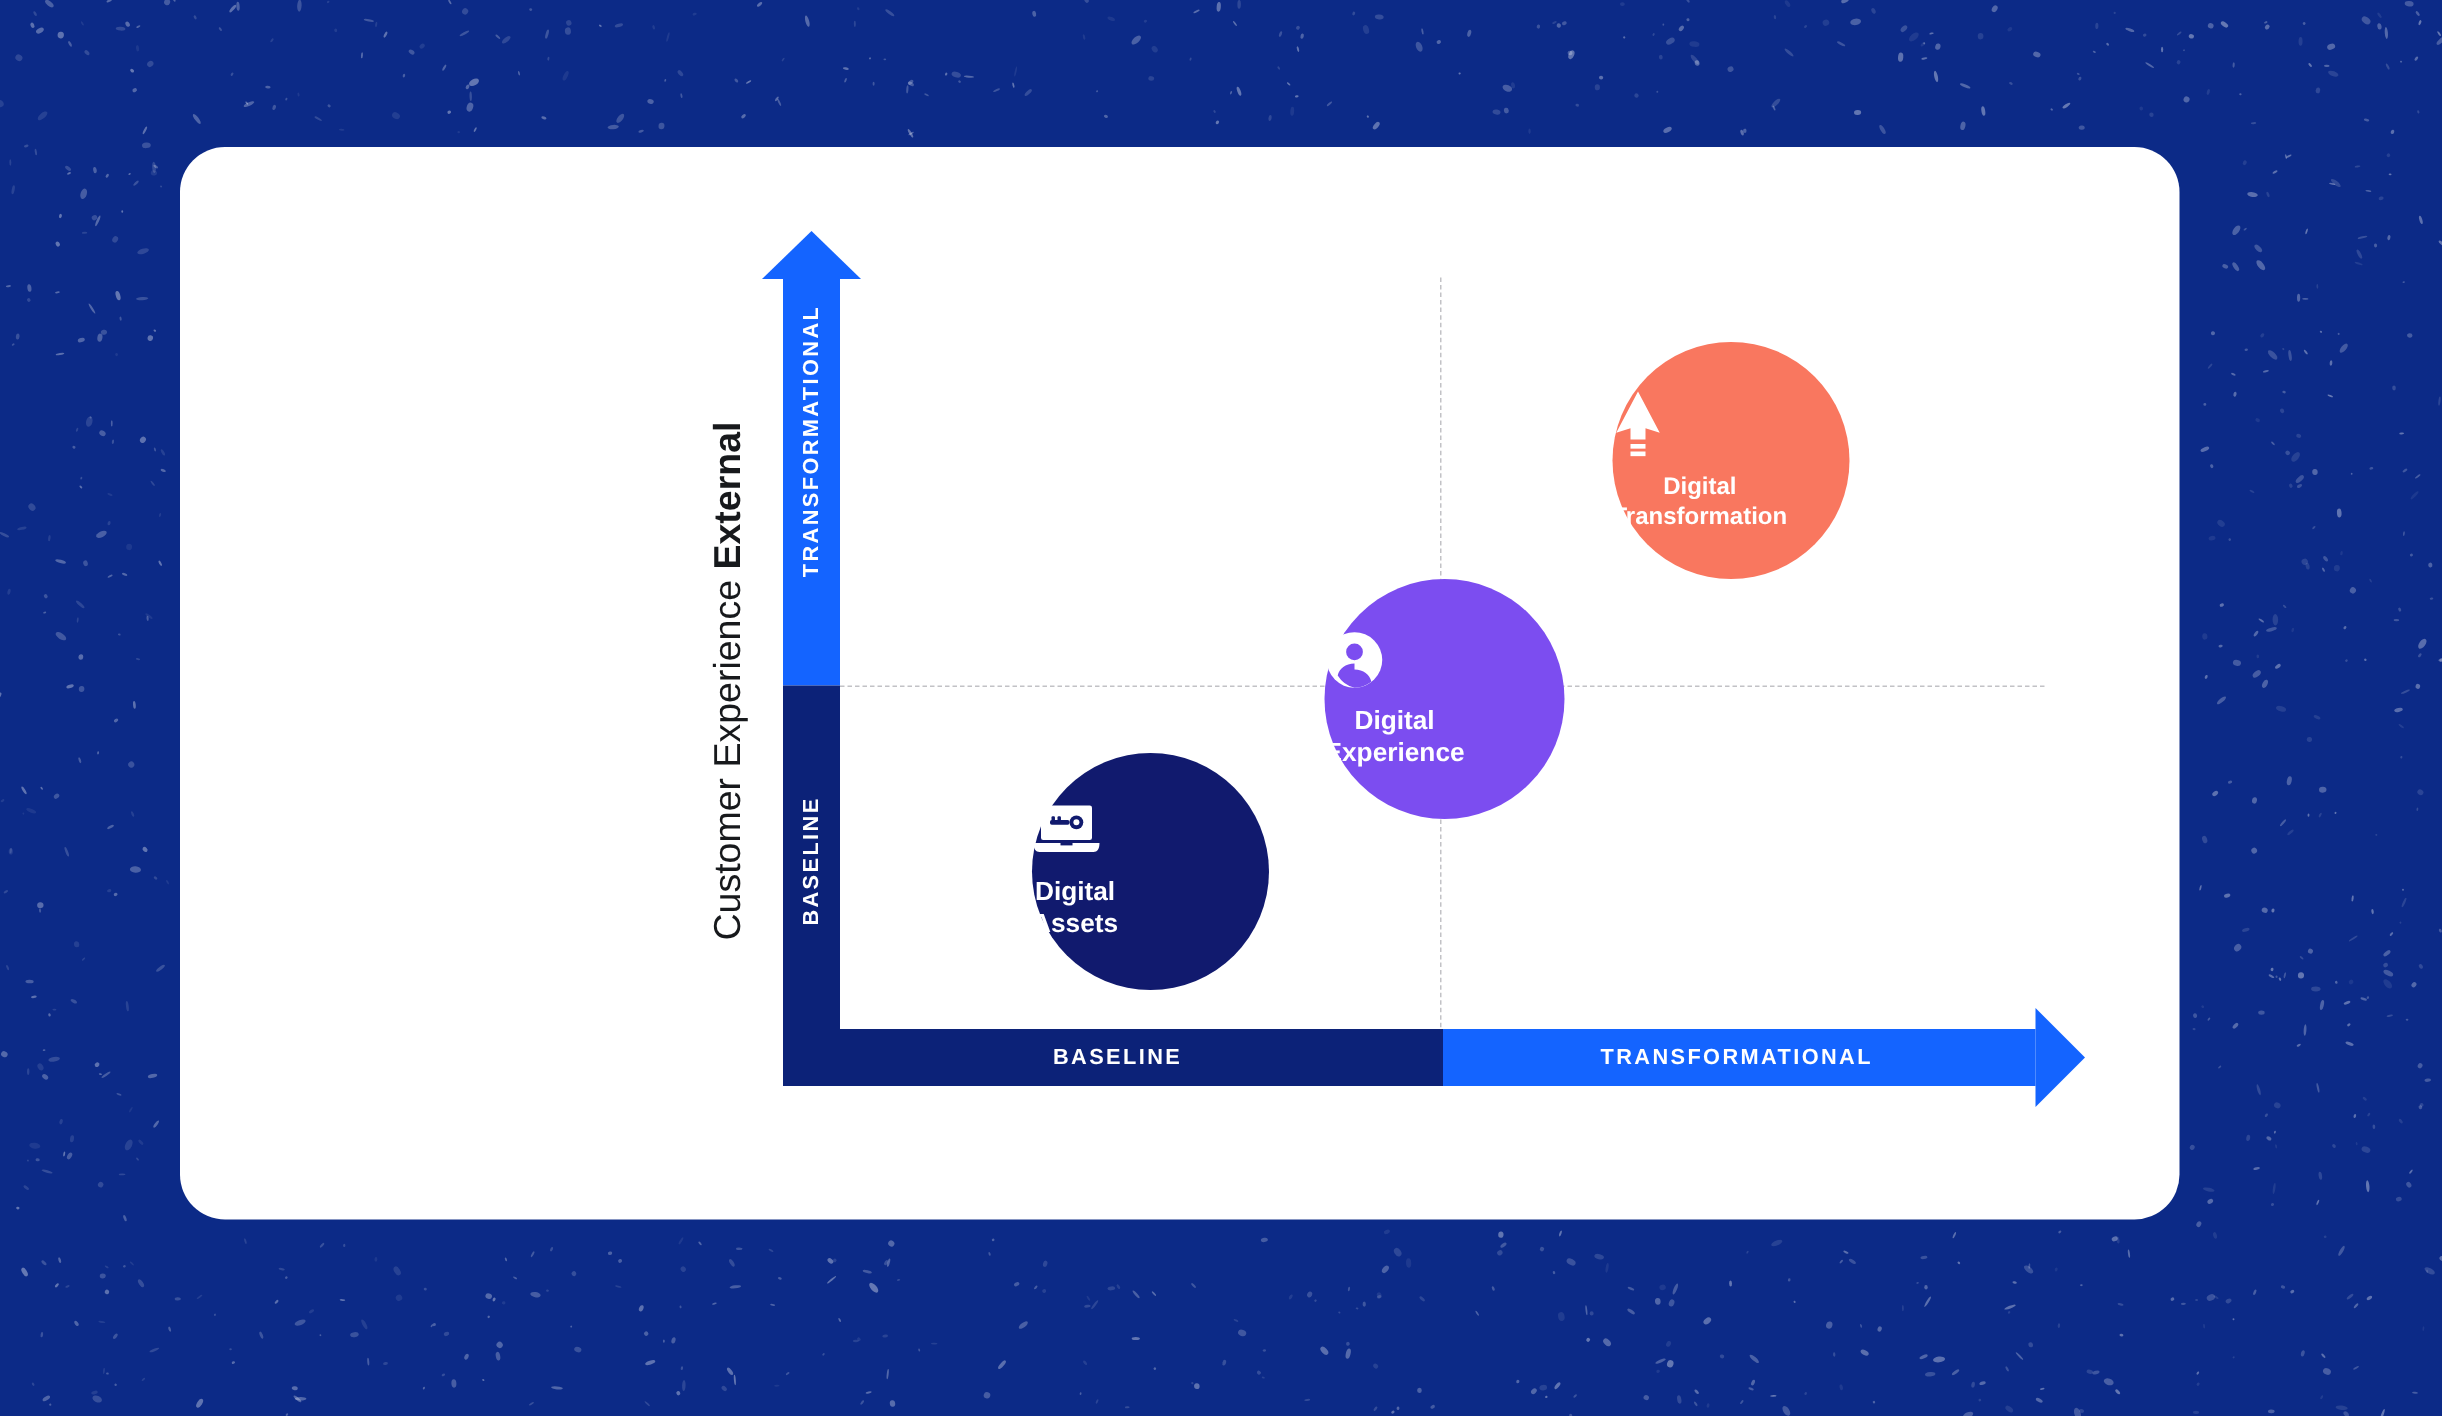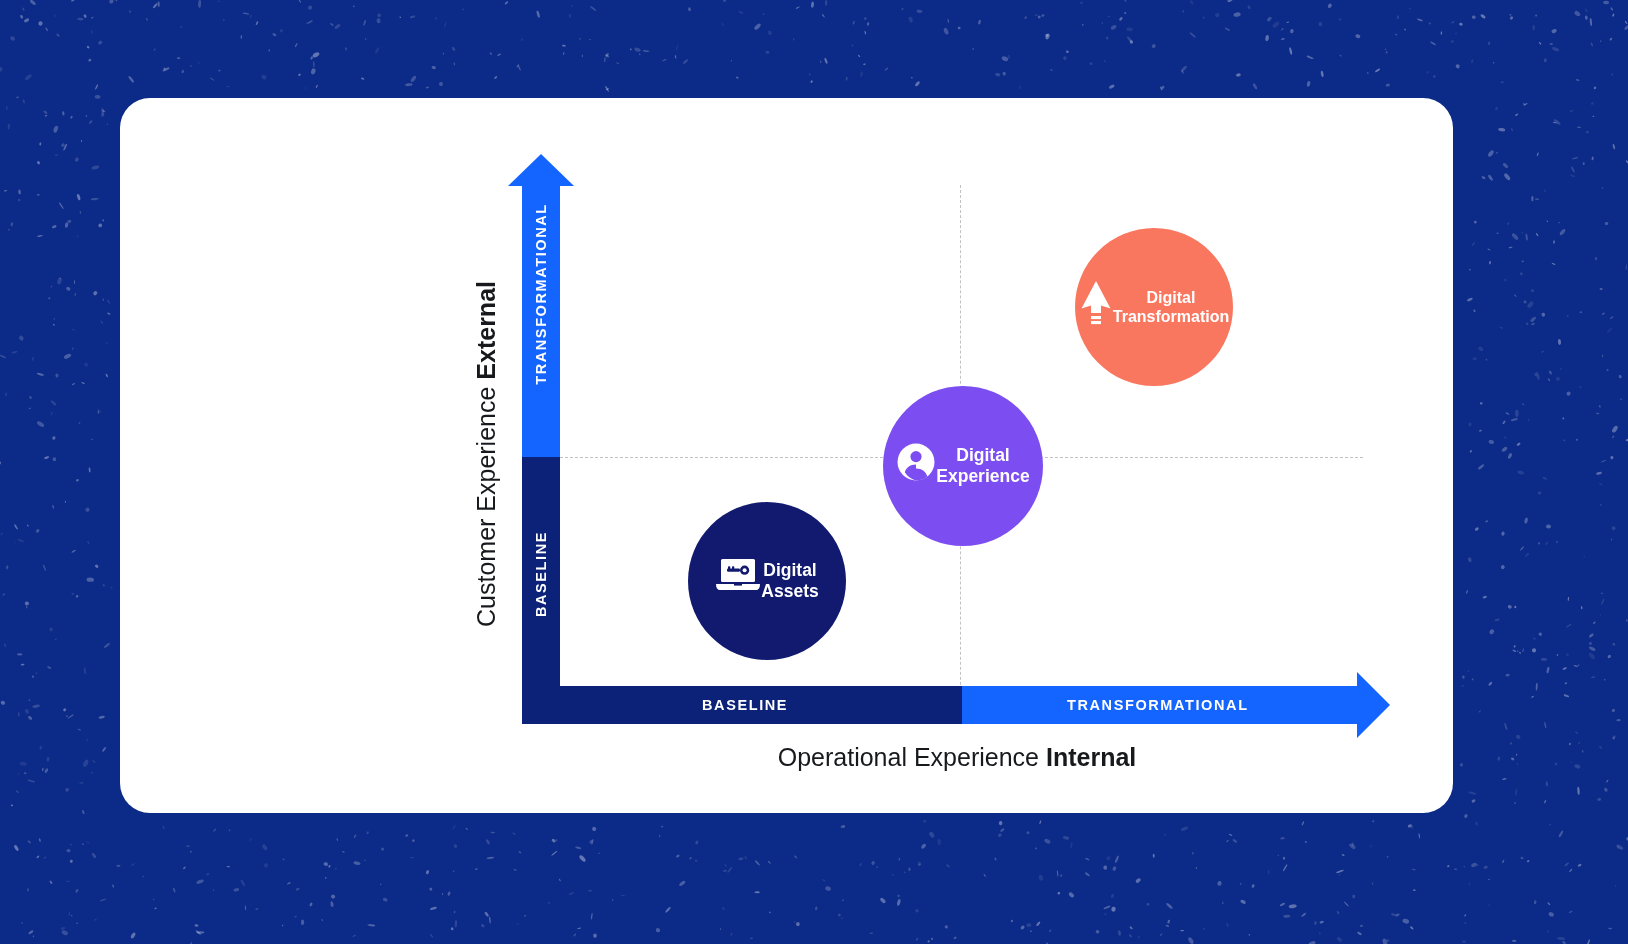--- a/index.html
+++ b/index.html
@@ -199,22 +199,22 @@
     color: #17191c;
     white-space: nowrap;
   }
   #x-axis-title b { font-weight: bold; }
 
   
   .bubble {
     position: absolute;
     border-radius: 50%;
     display: flex;
-    flex-direction: row;
-    align-items: center;
+    flex-direction: column;
+    align-items: flex-start;
     justify-content: center;
     color: #ffffff;
     text-align: center;
   }
   .bubble-label {
     font-weight: bold;
     white-space: pre-line;
   }
   .bubble-icon {
     display: block;
@@ -1225,21 +1225,20 @@
     <div id="y-axis-title"><span>Customer Experience </span><b>External</b></div>
 
     <div id="x-axis">
       <div id="x-seg-baseline"></div>
       <div id="x-seg-transform"></div>
       <div id="x-arrowhead"></div>
       <span class="h-label" id="x-label-baseline">BASELINE</span>
       <span class="h-label" id="x-label-transform">TRANSFORMATIONAL</span>
     </div>
 
-    <div id="x-axis-title"><span>Operational Experience </span><b>Internal</b></div>
 
     <div class="bubble" id="bubble-assets">
       <span class="bubble-icon">
         <svg width="46" height="36" viewBox="0 0 46 36" aria-hidden="true">
           <rect x="6" y="1" width="34" height="23" rx="1.5" fill="#ffffff"></rect>
           <g fill="#111a6e">
             <rect x="12" y="10.6" width="13" height="3.2" rx="1.2"></rect>
             <rect x="13" y="8.2" width="2.3" height="3" rx="0.8"></rect>
             <rect x="17" y="8.2" width="2.3" height="3" rx="0.8"></rect>
             <circle cx="29.6" cy="12.2" r="4.6"></circle>

